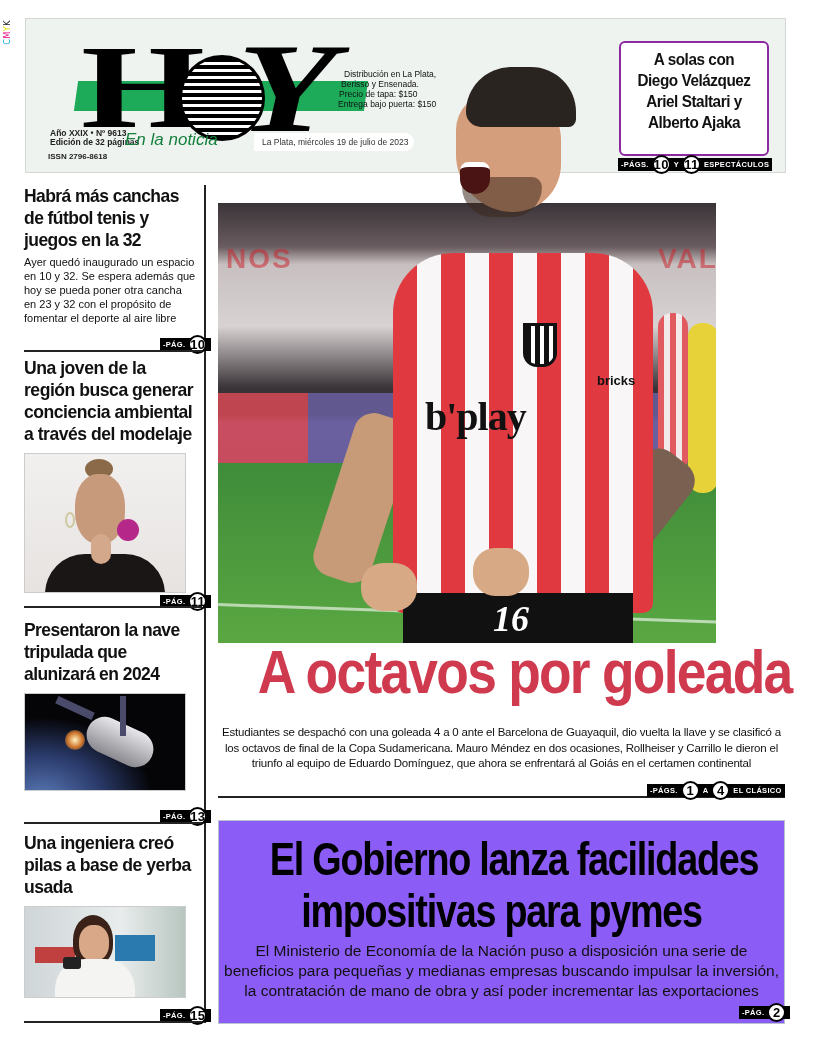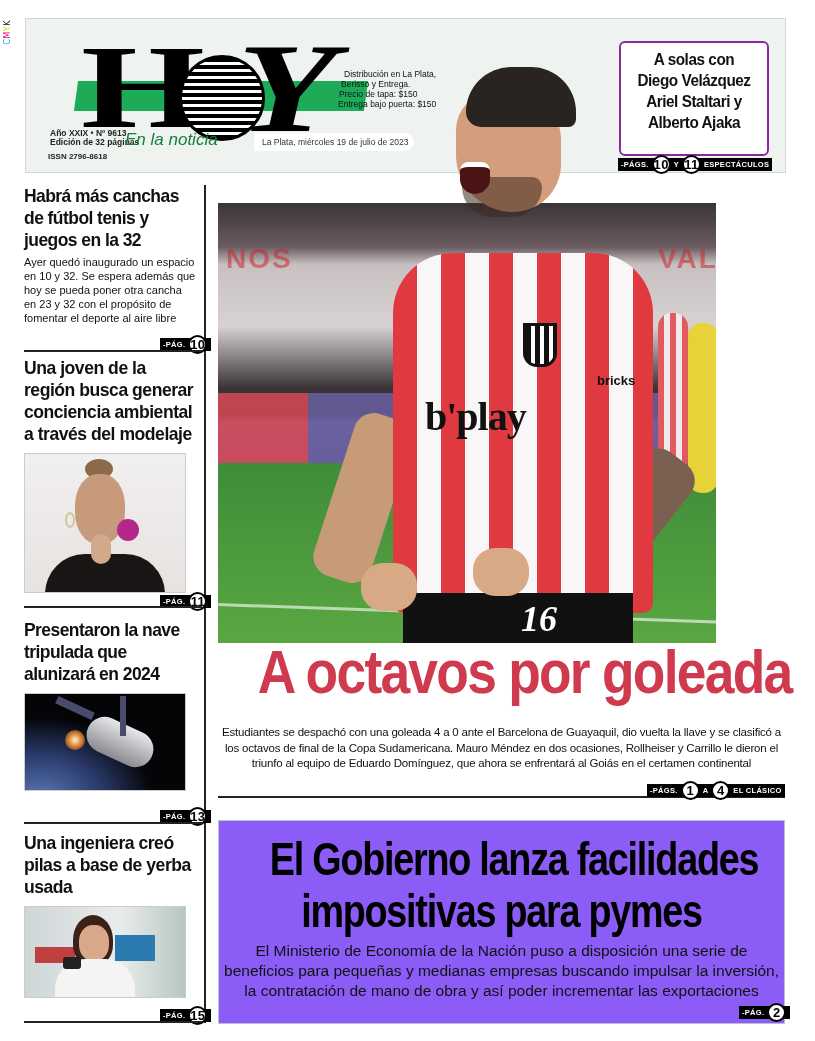--- a/index.html
+++ b/index.html
@@ -42,21 +42,21 @@
   .main-photo { position: absolute; left: 218px; top: 203px; width: 498px; height: 440px; overflow: hidden; background: linear-gradient(180deg, #3a3438 0%, #6a5c60 10%, #c8c0c0 14%, #d8d2d2 28%, #3a3438 42%, #2c2a2e 48%, #6f63a3 50%, #5a528a 60%, #3a8a3e 64%, #4f9a3a 80%, #5ca642 100%); }
   .ad-board { position: absolute; left: 0; top: 190px; width: 567px; height: 70px; background: linear-gradient(90deg, #d84a55 0 90px, #6a60a0 90px 100%); opacity: 0.85; }
   .pitch { position: absolute; left: 0; top: 260px; width: 567px; height: 180px; background: linear-gradient(180deg, #3f8c3a, #5aa742); }
   .pitch-line { position: absolute; left: 0; top: 410px; width: 567px; height: 3px; background: rgba(255,255,255,0.6); transform: rotate(2deg); }
   .banner-text { position: absolute; top: 40px; font-weight: bold; font-size: 28px; color: rgba(200,40,50,0.55); letter-spacing: 2px; }
   .player { position: absolute; left: 155px; top: 20px; width: 290px; height: 420px; }
   .jersey { position: absolute; left: 20px; top: 30px; width: 260px; height: 360px; border-radius: 60px 60px 10px 10px; background: repeating-linear-gradient(90deg, #e03a40 0 24px, #f8f6f6 24px 48px); }
   .sponsor { position: absolute; left: 52px; top: 170px; font-size: 40px; font-weight: bold; color: #111; letter-spacing: -1px; font-family: Liberation Serif, serif; }
   .crest { position: absolute; left: 150px; top: 100px; width: 34px; height: 44px; background: repeating-linear-gradient(90deg, #111 0 5px, #fff 5px 9px); border: 3px solid #111; border-radius: 0 0 14px 14px; }
   .shorts { position: absolute; left: 30px; top: 370px; width: 230px; height: 60px; background: #111; }
-  .shorts-num { position: absolute; left: 120px; top: 375px; font-family: "Liberation Serif", serif; font-weight: bold; font-size: 36px; color: #fff; font-style: italic; margin-left: 28px; }
+  .shorts-num { position: absolute; left: 120px; top: 375px; font-family: "Liberation Serif", serif; font-weight: bold; font-size: 36px; color: #fff; font-style: italic; }
   .arm { position: absolute; background: #c79a78; border-radius: 20px; }
   .fist { position: absolute; width: 56px; height: 48px; border-radius: 22px; background: #d7a985; }
 
   .head { position: absolute; left: 448px; top: 67px; width: 130px; height: 150px; }
   .hair { position: absolute; left: 18px; top: 0; width: 110px; height: 60px; background: #2a2420; border-radius: 60px 60px 10px 20px; }
   .face { position: absolute; left: 8px; top: 25px; width: 105px; height: 120px; background: #d49d7b; border-radius: 40px 50px 50px 60px; }
   .mouth { position: absolute; left: 12px; top: 95px; width: 30px; height: 32px; background: #4a1414; border-radius: 10px 10px 18px 18px; border-top: 5px solid #fff; }
   .beard { position: absolute; left: 14px; top: 110px; width: 80px; height: 40px; background: rgba(60,40,30,0.55); border-radius: 10px 10px 30px 30px; }
 
   
@@ -87,21 +87,21 @@
   </div>
   <div class="mast-meta">
     <div>Año XXIX • Nº 9613</div>
     <div>Edición de 32 páginas</div>
   </div>
   <div class="mast-issn">ISSN 2796-8618</div>
   <div class="tagline">En la noticia</div>
   <div class="date-pill">La Plata, miércoles 19 de julio de 2023</div>
   <div class="distrib">
     <div style="padding-left:6px">Distribución en La Plata,</div>
-    <div style="padding-left:3px">Berisso y Entrega.</div>
+    <div style="padding-left:3px">Berisso y Ensenada.</div>
     <div style="padding-left:1px">Precio de tapa: $150</div>
     <div>Entrega bajo puerta: $150</div>
   </div>
 
   <div class="promo-box">
     <div class="promo-title">A solas con</div>
     <div class="promo-title">Diego Velázquez</div>
     <div class="promo-title">Ariel Staltari y</div>
     <div class="promo-title">Alberto Ajaka</div>
   </div>

